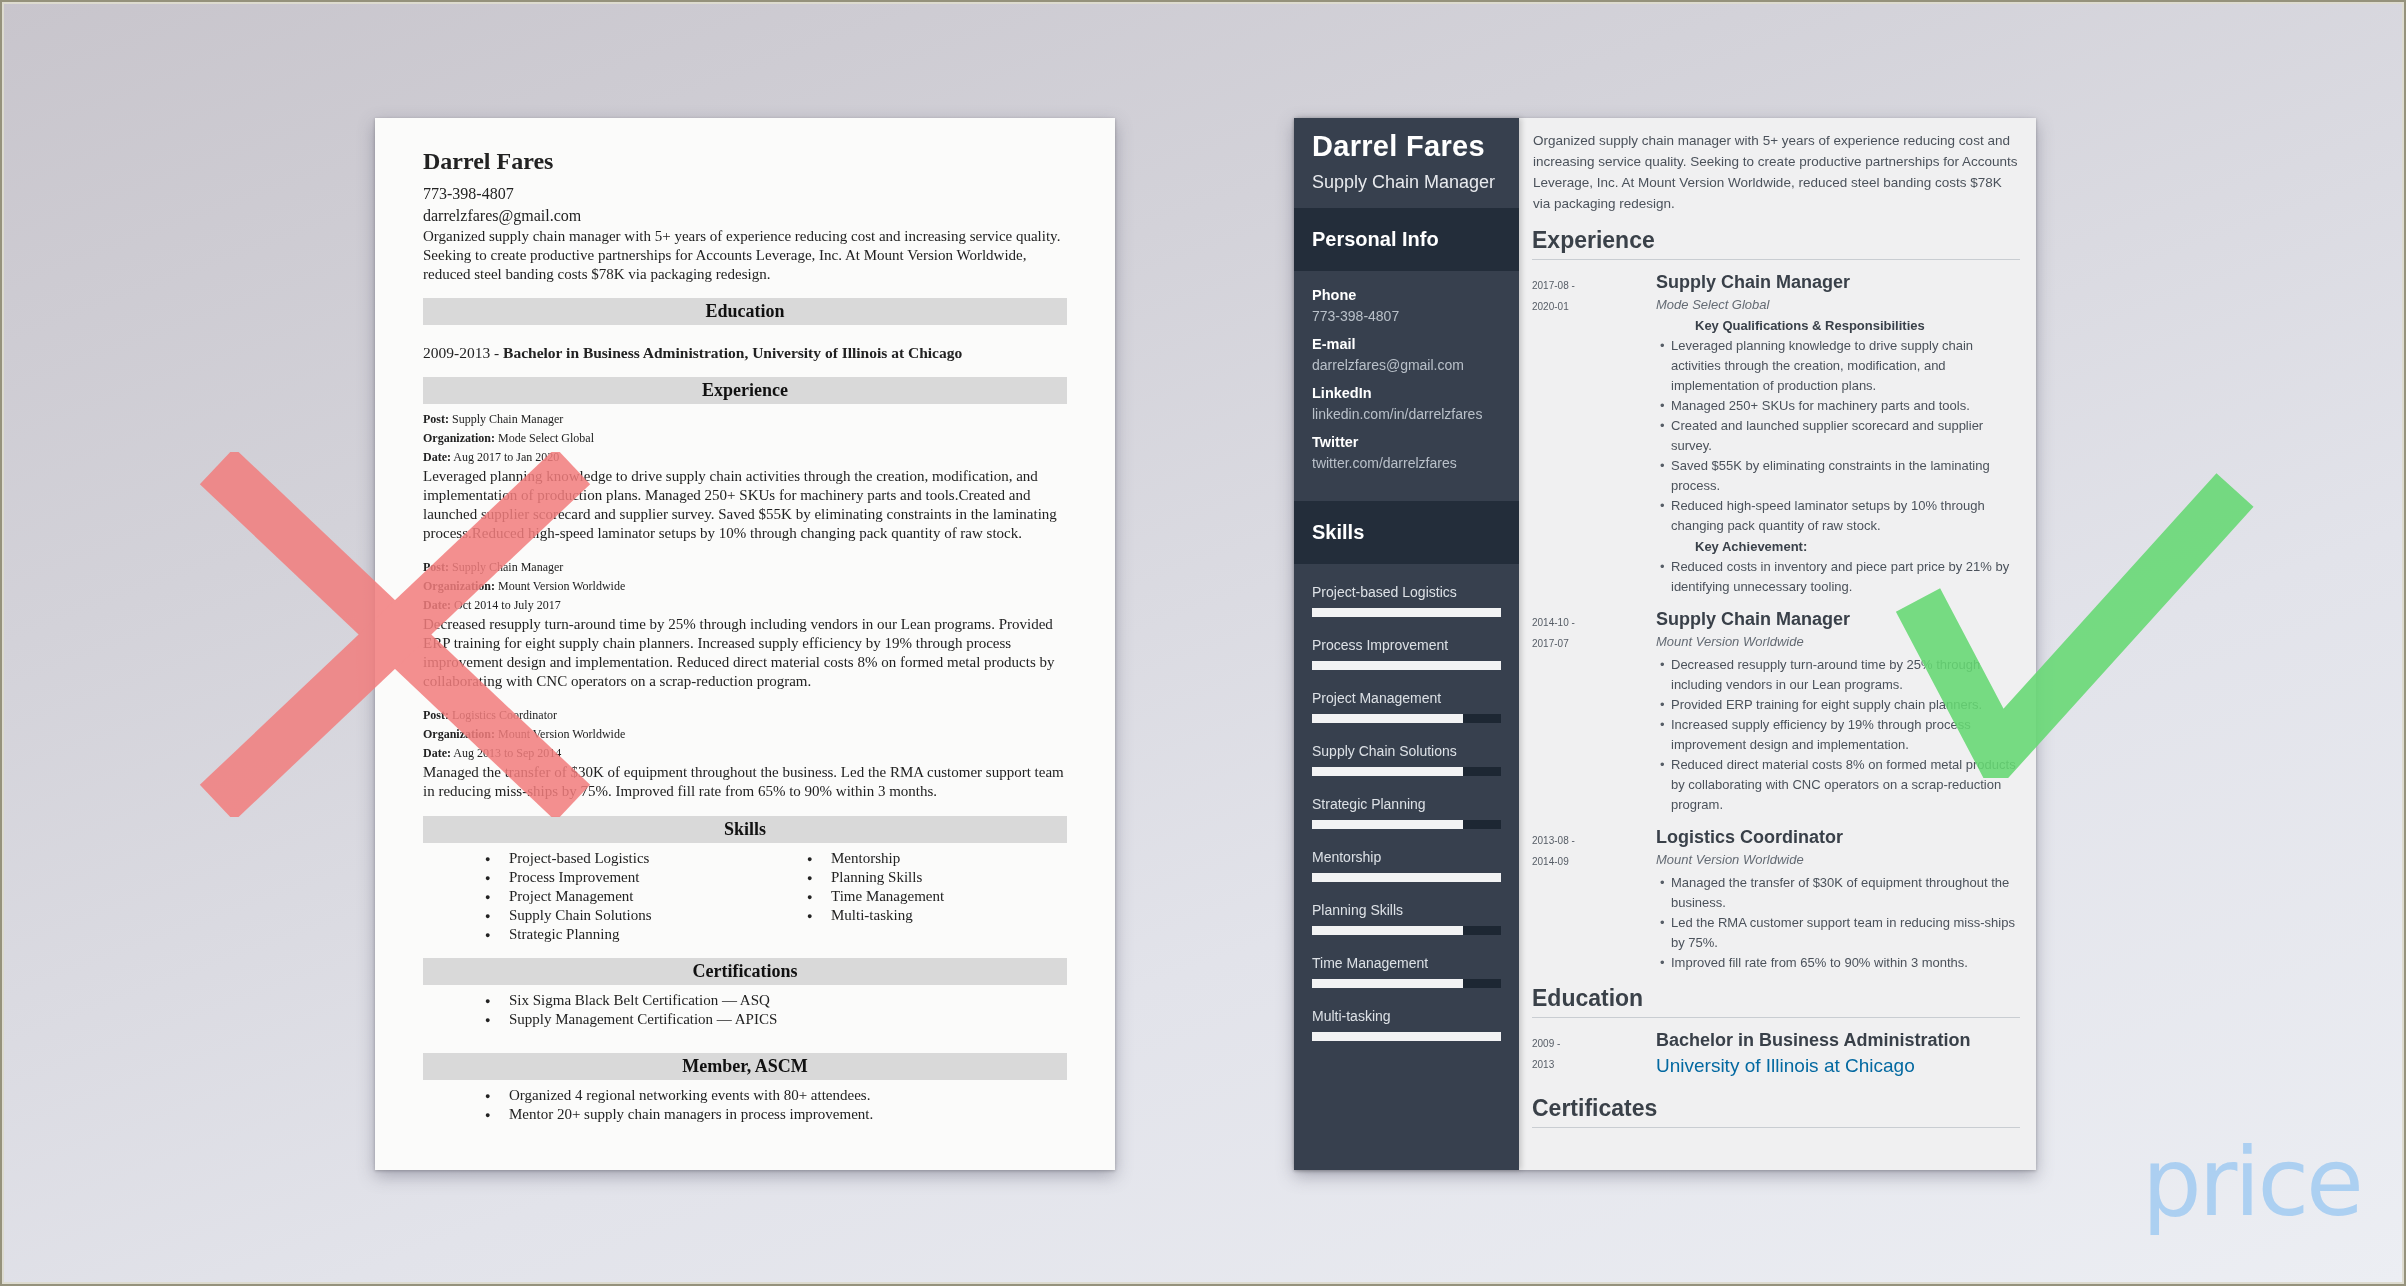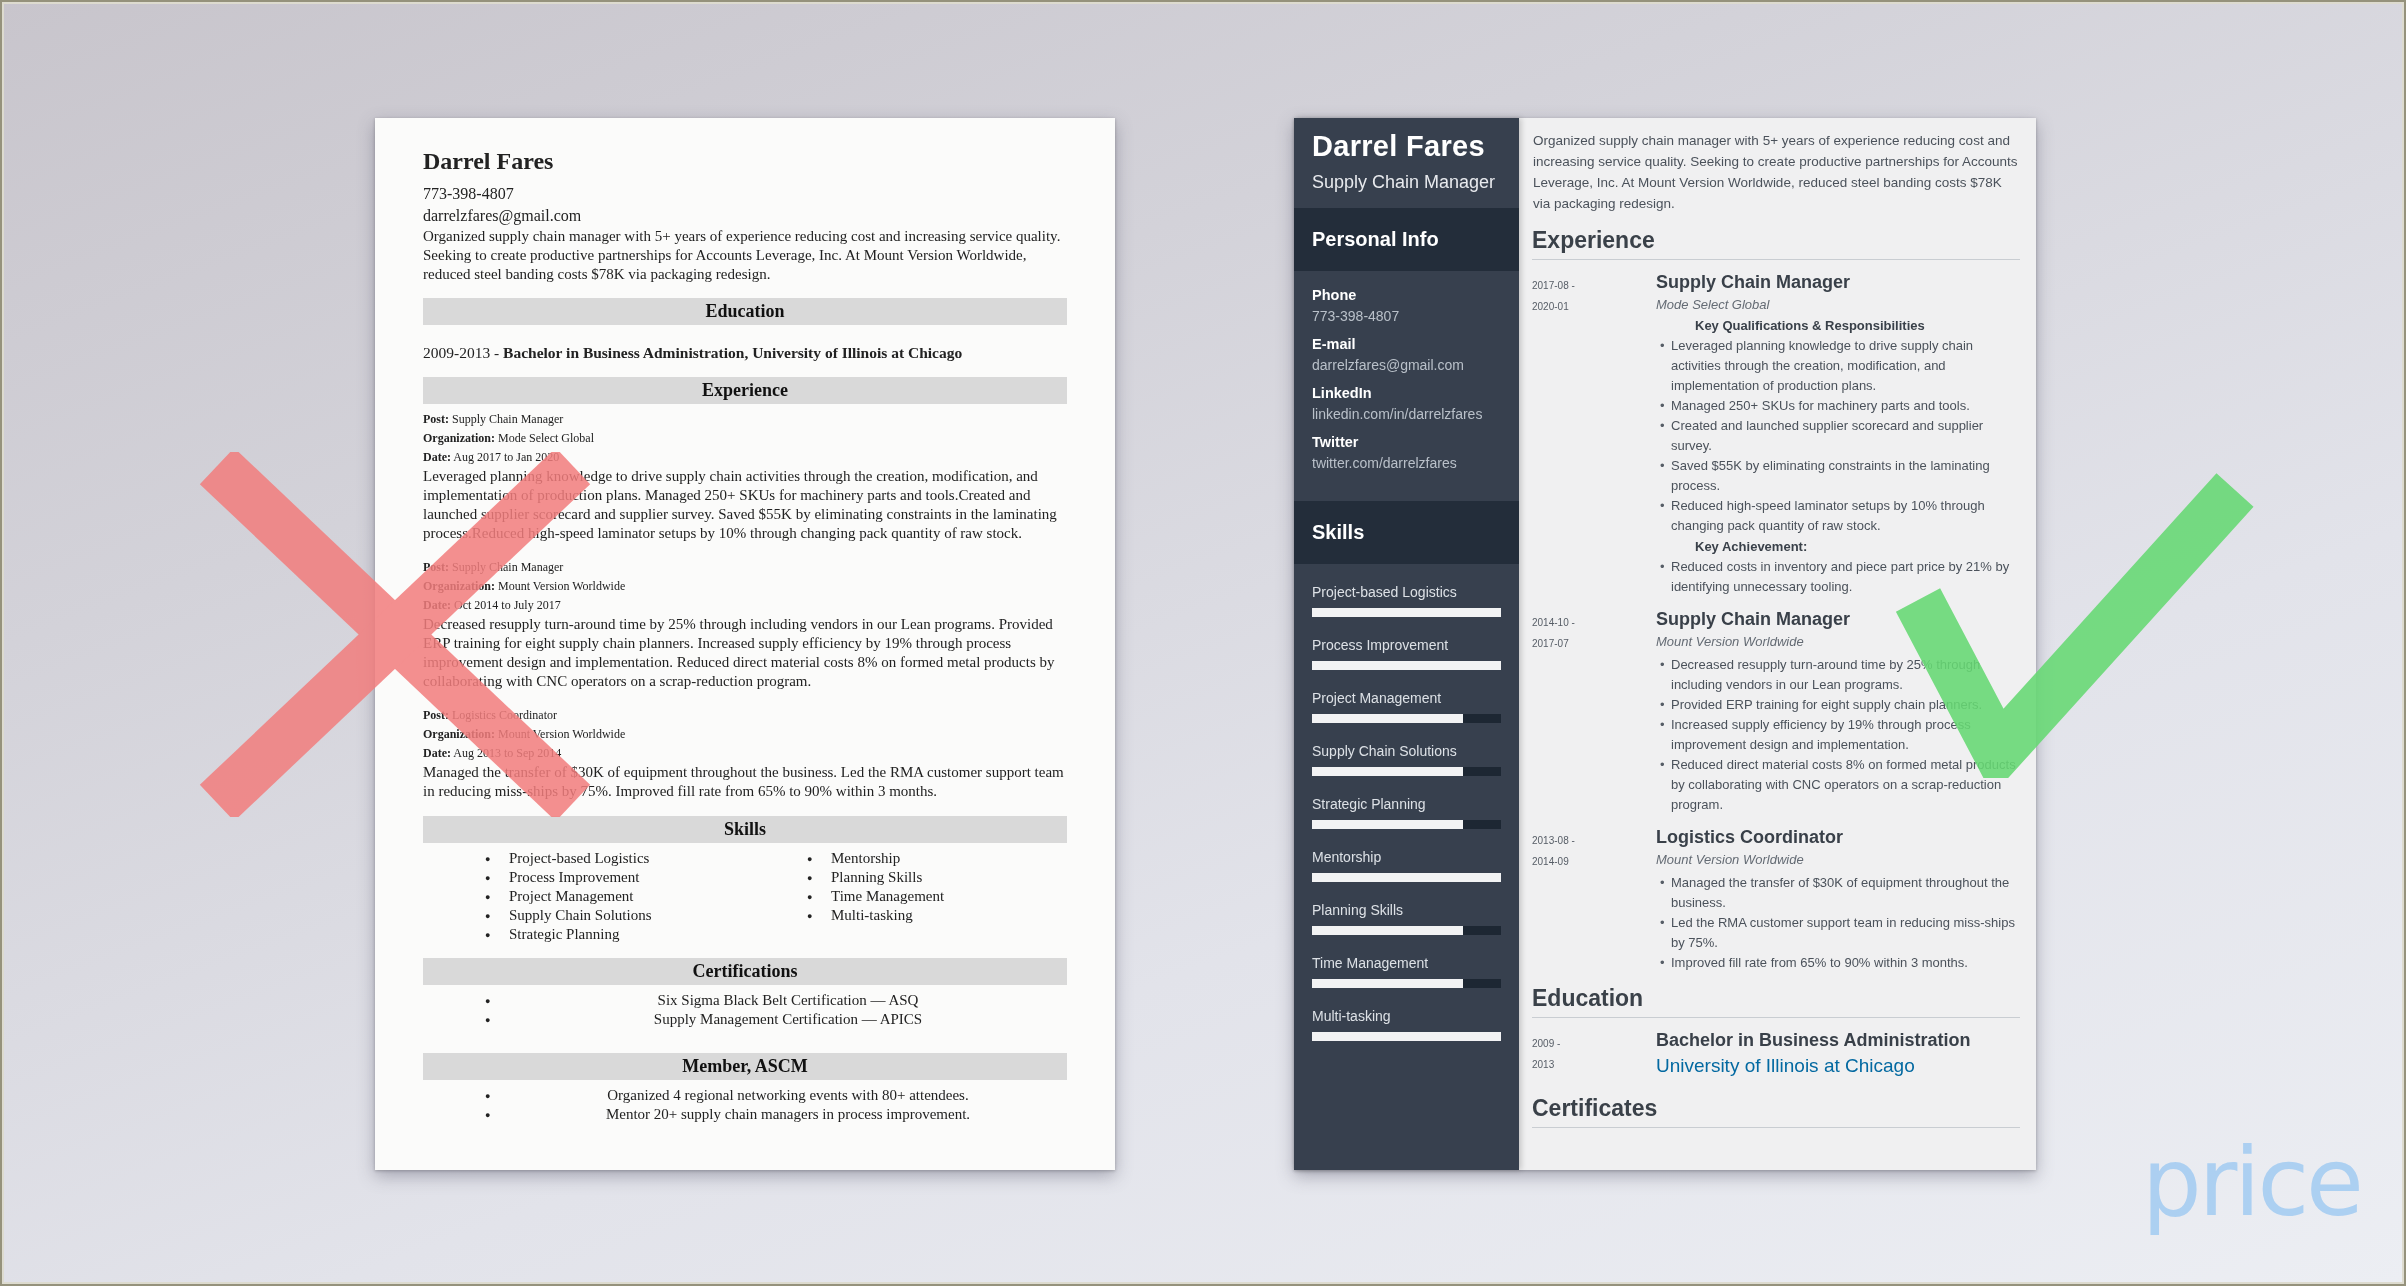--- a/index.html
+++ b/index.html
@@ -26,21 +26,21 @@
   .lp-band.first{margin-top:22px;}
   .lp-band.member{margin-top:24px;}
   .lp-body{font-size:15px;line-height:19px;margin:0;}
   .lp-edu{font-size:15.5px;margin:18px 0 10px 0;line-height:20px;}
   .lp-jobs{margin-top:4px;}
   .lp-job{margin-bottom:15px;}
   .lp-line{font-size:12px;line-height:19px;}
   .lp-line b{font-weight:700;}
   .lp-skills{display:flex;margin:4px 0 0 0;}
   .lp-skills ul{flex:1;margin:0;padding:0 0 0 62px;list-style:none;}
-  ul.lp-list{margin:2px 0 0 0;padding:0 0 0 62px;list-style:none;text-align:center;}
+  ul.lp-list{margin:2px 0 0 0;padding:0 0 0 62px;list-style:none;}
   .lp-skills li,ul.lp-list li{font-size:15px;line-height:19px;position:relative;padding-left:24px;}
   .lp-skills li::before,ul.lp-list li::before{content:"\25CF";font-size:9px;position:absolute;left:0;top:1px;}
 
   
   .page-right{
     position:absolute;left:1294px;top:118px;width:742px;height:1052px;display:flex;
     box-shadow:0 6px 16px rgba(90,90,110,.45),0 1px 3px rgba(0,0,0,.25);
   }
   .sidebar{
     width:225px;background:#37404e;color:#fff;box-sizing:border-box;flex:none;

